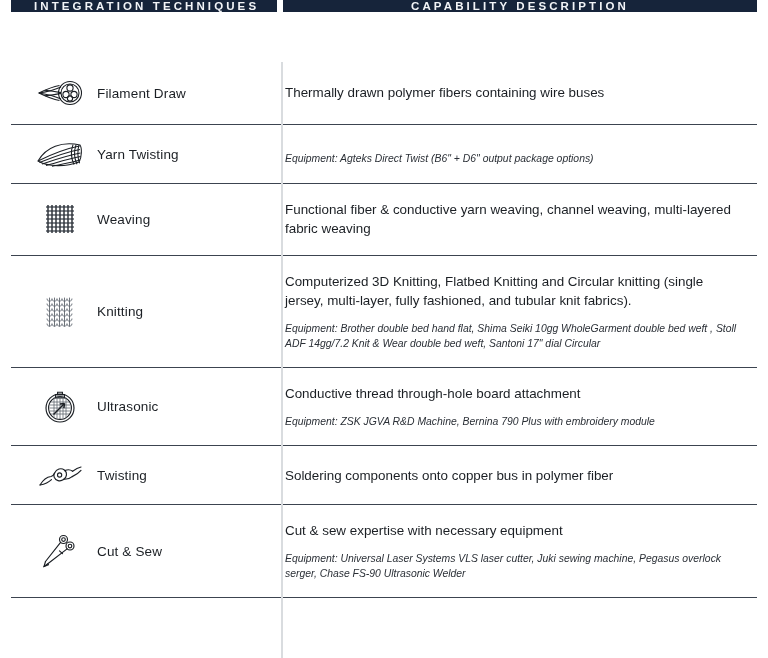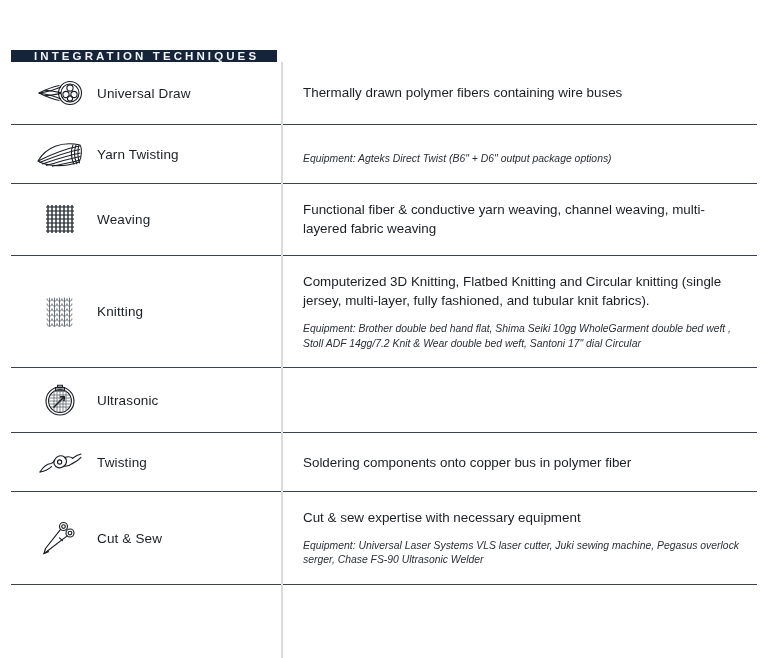--- a/index.html
+++ b/index.html
@@ -19,21 +19,21 @@
     position: relative;
     width: 768px;
     height: 658px;
     box-sizing: border-box;
     overflow: hidden;
   }
 
   
   .header-row {
     display: flex;
-    align-items: flex-end;
+    align-items: flex-start;
     height: 62px;
     padding: 0 11px 0 11px;
     box-sizing: border-box;
     gap: 6px;
   }
   .header-cell {
     background: #16243a;
     display: flex;
     align-items: center;
     box-sizing: border-box;
@@ -91,21 +91,21 @@
   .icon-wrap svg { display: block; }
   .technique-name {
     font-size: 13.5px;
     color: #1b1f24;
     letter-spacing: 0.15px;
   }
 
   .cell-description {
     flex: 1 1 auto;
     box-sizing: border-box;
-    padding: 16px 14px 16px 20px;
+    padding: 16px 14px 16px 2px;
     display: flex;
     flex-direction: column;
     justify-content: center;
   }
   .desc-main {
     font-size: 13.4px;
     line-height: 1.45;
     color: #1b1f24;
   }
   .desc-equipment {
@@ -118,20 +118,23 @@
   .desc-equipment:empty { display: none; margin: 0; }
 </style>
 </head>
 <body>
 
 <div id="table-root">
 
   <div class="header-row">
     <div class="header-cell left">
       <span class="header-label">INTEGRATION TECHNIQUES</span>
+    </div>
+    <div class="header-cell right">
+      <span class="header-label">CAPABILITY DESCRIPTION</span>
     </div>
   </div>
 
   <div class="col-divider"></div>
 
   <div class="body" id="table-body">
       <div class="row">
         <div class="cell-technique">
           <span class="icon-wrap">
     <svg width="46" height="34" viewBox="0 0 46 34" fill="none" stroke="#1b1f24" stroke-width="1.1">
@@ -141,21 +144,21 @@
               <circle cx="29" cy="18.5" r="3.1"></circle>
       <circle cx="37" cy="18.5" r="3.1"></circle>
               <circle cx="33" cy="22.5" r="2.6"></circle>
       <path d="M22.5 9.5 C14 11 6 15 2 17 C6 19 14 23 22.5 24.5"></path>
       <path d="M2 17 C11 15.6 17 14.2 24 11"></path>
       <path d="M2 17 C11 18.4 17 19.8 24 23"></path>
       <path d="M8 14.3 C14 14.8 19 15.6 24 16.6"></path>
       <path d="M8 19.7 C14 19.2 19 18.4 24 17.4"></path>
     </svg>
           </span>
-          <span class="technique-name">Universal Draw</span>
+          <span class="technique-name">Filament Draw</span>
         </div>
         <div class="cell-description">
           <div class="desc-main">Thermally drawn polymer fibers containing wire buses</div>
         </div>
       </div>
       <div class="row">
         <div class="cell-technique">
           <span class="icon-wrap">
     <svg width="48" height="30" viewBox="0 0 48 30" fill="none" stroke="#1b1f24" stroke-width="1.05">
       <path d="M2 22 C10 8 26 2 44 6 C46 9 46 18 43 23 C30 28 12 28 2 22 Z"></path>
@@ -252,20 +255,24 @@
                 <path d="M17 7.7 V30"></path>
         <path d="M20 8 V29.6"></path>
                 <path d="M23 8.8 V29"></path>
       </g>
       <path d="M10.5 25.5 L21.5 14.5" stroke-width="1.5"></path>
       <path d="M21.5 14.5 l-4.6 0.6 M21.5 14.5 l-0.6 4.6" stroke-width="1.5"></path>
     </svg>
           </span>
           <span class="technique-name">Ultrasonic</span>
         </div>
+        <div class="cell-description">
+          <div class="desc-main">Conductive thread through-hole board attachment</div>
+          <div class="desc-equipment">Equipment:  ZSK JGVA R&amp;D Machine, Bernina 790 Plus with embroidery module</div>
+        </div>
       </div>
       <div class="row">
         <div class="cell-technique">
           <span class="icon-wrap">
     <svg width="46" height="30" viewBox="0 0 46 30" fill="none" stroke="#1b1f24" stroke-width="1.15" stroke-linecap="round">
       <path d="M3 25 C6 20 10 17 14 16.5 C16 16 17 14.5 17.6 13"></path>
       <path d="M3 25 C8 24 12 22 14.5 19.6"></path>
       <path d="M17.6 13 C19.6 9 24 7.5 27.4 10 C30.6 12.4 30 17.4 26.6 19.6 C23 22 18.6 20.6 17.2 17.2 C16.6 15.6 16.8 14.2 17.6 13 Z"></path>
       <path d="M27.8 10.6 C30.6 9.4 33.4 9.6 35.6 11.2"></path>
       <path d="M26.8 19.2 C30 19.4 33 18.6 35.2 16.6"></path>

